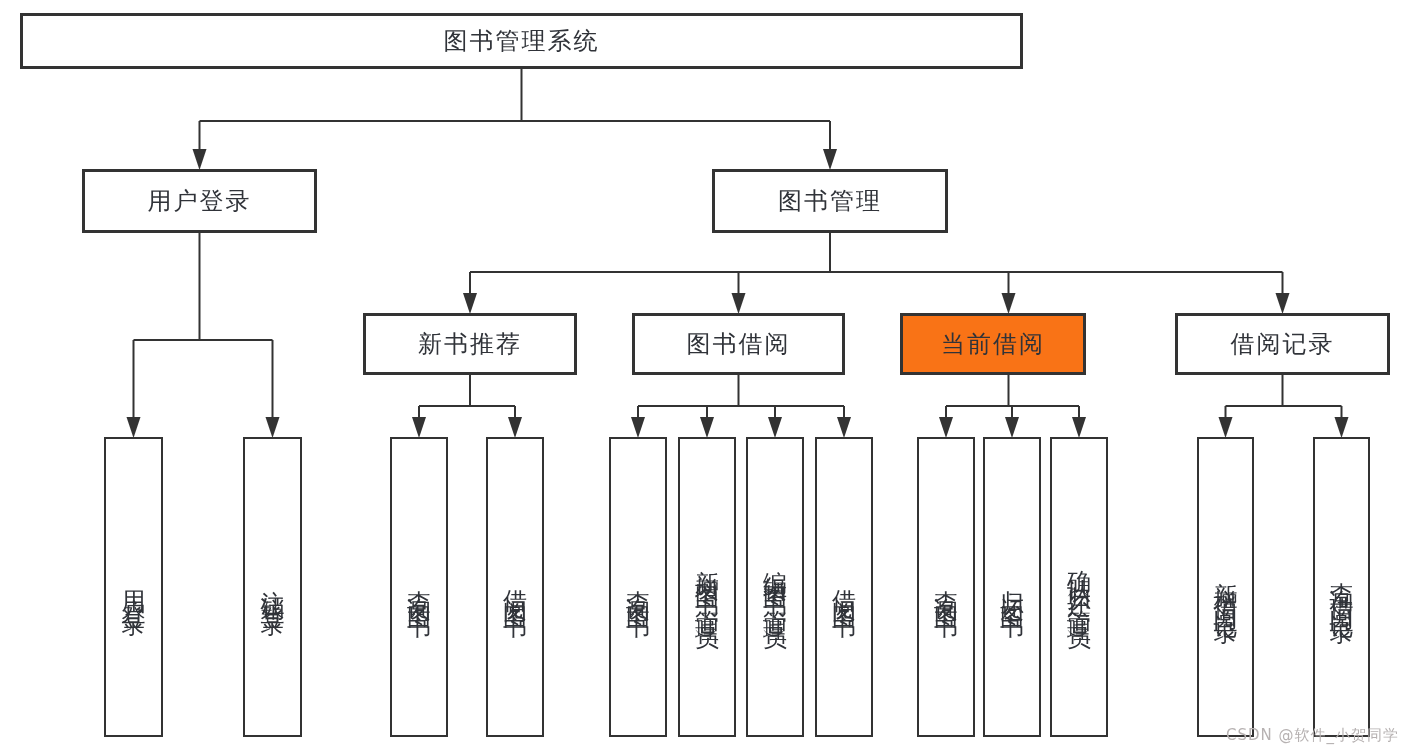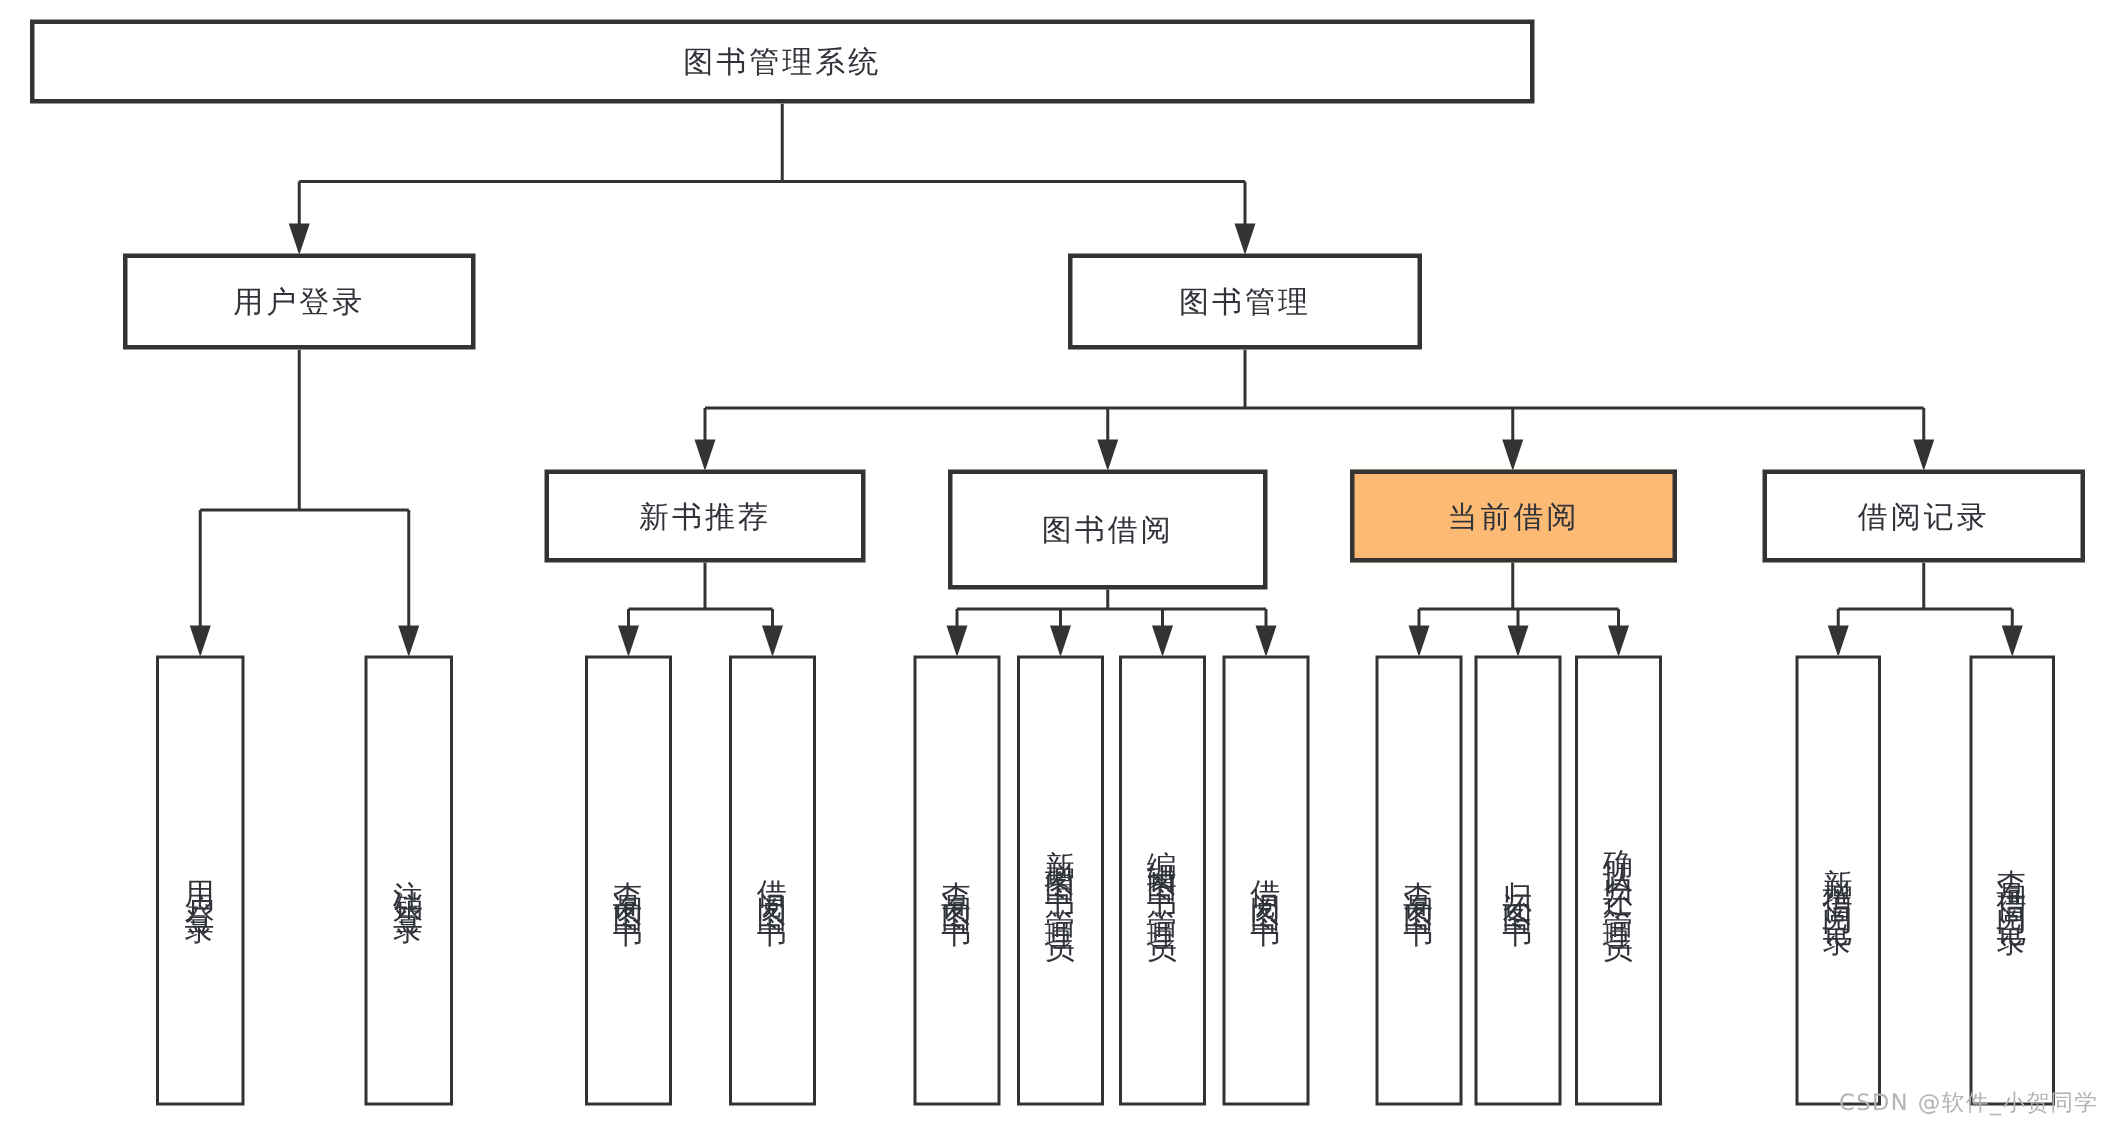--- a/index.html
+++ b/index.html
@@ -9,21 +9,21 @@
   }
   .connector-layer { position:absolute; left:0; top:0; z-index:1; }
   .node {
     position:absolute; box-sizing:border-box; background:#ffffff;
     display:flex; align-items:center; justify-content:center;
     z-index:2;
   }
   .node.h { border:3px solid #333333; }
   .node.v { border:2.5px solid #333333; }
   .node-label {
-    color:#303339; font-size:20px; letter-spacing:2px; white-space:nowrap;text-align:center;
+    color:#303339; font-size:24px; letter-spacing:2px; white-space:nowrap;text-align:center;
   }
   .node.v .node-label {
     writing-mode:vertical-rl; letter-spacing:8px; white-space:normal;
     line-height:1.0;
   }
   .watermark {
     position:absolute; right:6px; bottom:2px; z-index:5;
     font-size:15px; color:#b7b2b2; letter-spacing:1px;
   }
 </style>
@@ -91,24 +91,24 @@
     </div>
     <div class="node h" style="left: 82px; top: 169px; width: 235px; height: 64px; border-color: rgb(51, 51, 51); background: rgb(255, 255, 255);">
       <span class="node-label" style="color: rgb(48, 51, 57);">用户登录</span>
     </div>
     <div class="node h" style="left: 712px; top: 169px; width: 236px; height: 64px; border-color: rgb(51, 51, 51); background: rgb(255, 255, 255);">
       <span class="node-label" style="color: rgb(48, 51, 57); font-family: Liberation Serif, serif;">图书管理</span>
     </div>
     <div class="node h" style="left: 363px; top: 313px; width: 214px; height: 62px; border-color: rgb(51, 51, 51); background: rgb(255, 255, 255);">
       <span class="node-label" style="color: rgb(48, 51, 57);">新书推荐</span>
     </div>
-    <div class="node h" style="left: 632px; top: 313px; width: 213px; height: 80px; border-color: rgb(51, 51, 51); background: rgb(255, 255, 255);">
+    <div class="node h" style="left: 632px; top: 313px; width: 213px; height: 62px; border-color: rgb(51, 51, 51); background: rgb(255, 255, 255);">
       <span class="node-label" style="color: rgb(48, 51, 57);">图书借阅</span>
     </div>
-    <div class="node h" style="left: 900px; top: 313px; width: 218px; height: 62px; border-color: rgb(51, 51, 51); background: #fdba74;">
+    <div class="node h" style="left: 900px; top: 313px; width: 186px; height: 62px; border-color: rgb(51, 51, 51); background: #f97316;">
       <span class="node-label" style="color: rgb(48, 51, 57);">当前借阅</span>
     </div>
     <div class="node h" style="left: 1175px; top: 313px; width: 215px; height: 62px; border-color: rgb(51, 51, 51); background: rgb(255, 255, 255);">
       <span class="node-label" style="color: rgb(48, 51, 57);">借阅记录</span>
     </div>
     <div class="node v" style="left: 104px; top: 437px; width: 59px; height: 300px; border-color: rgb(51, 51, 51); background: rgb(255, 255, 255);">
       <span class="node-label" style="color: rgb(48, 51, 57);">用户登录</span>
     </div>
     <div class="node v" style="left: 243px; top: 437px; width: 59px; height: 300px; border-color: rgb(51, 51, 51); background: rgb(255, 255, 255);">
       <span class="node-label" style="color: rgb(48, 51, 57);">注销登录</span>

